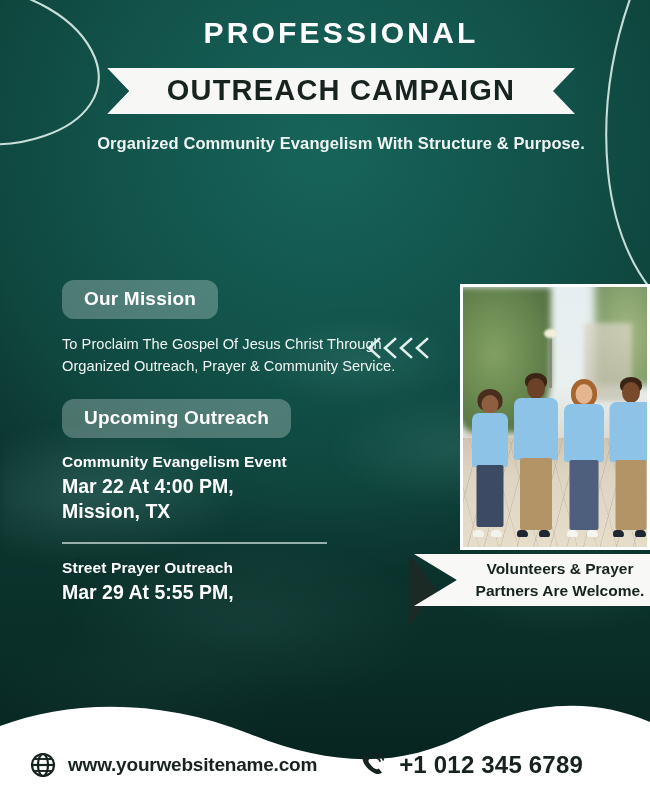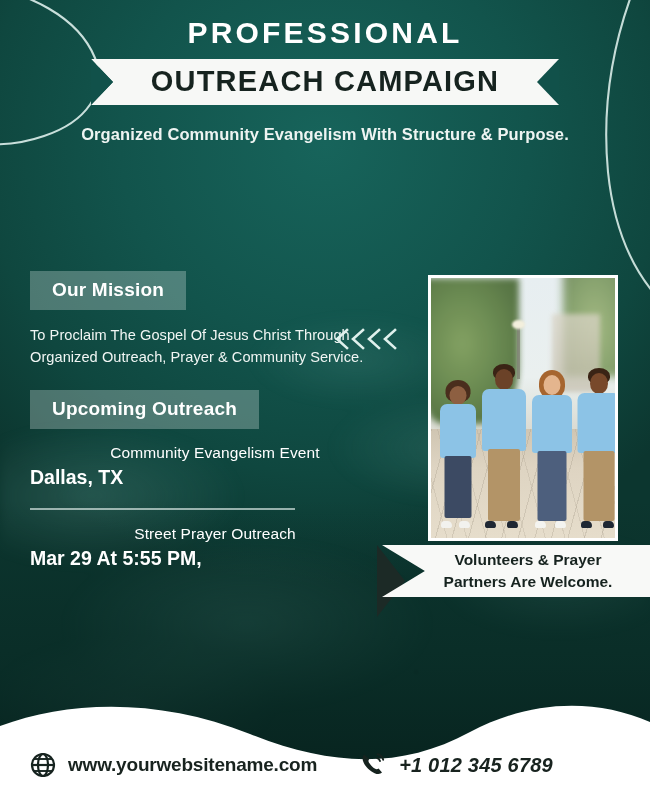--- a/index.html
+++ b/index.html
@@ -7,20 +7,21 @@
   body {
     font-family: "Liberation Sans", sans-serif;
     background:#0d2b28;
     overflow:hidden;
   }
   .flyer {
     position:relative;
     width:650px; height:800px;
     overflow:hidden;
     background:#737373;
+    padding-left:32px;
   }
   
   .bg-base{
     position:absolute; inset:0;
     background:
       radial-gradient(ellipse 70% 55% at 50% 18%, #17645b 0%, #12544c 45%, #0f473f 75%, #0c362f 100%);
   }
   .bg-clouds{
     position:absolute; inset:0;
     background:
@@ -64,21 +65,21 @@
   .main-title{
     color:#ffffff;
     font-size:71px;
     font-weight:bold;
     letter-spacing:-1px;
     line-height:1.02;
     white-space:nowrap;
     transform:scaleX(1.02);
   }
   
-  .ribbon-wrap{ margin-top:11px; display:flex; justify-content:center; }
+  .ribbon-wrap{ margin-top:20px; display:flex; justify-content:center; }
   .subtitle{
     margin-top:20px; text-align:center;
     color:#eef4f2; font-size:16.5px; font-weight:bold;
     letter-spacing:.1px;
   }
   
   .logos{
     display:flex; margin-top:25px; padding:0 30px;
     gap:10px;
   }
@@ -98,35 +99,34 @@
   }
   
   .body-area{ position:relative; margin-top:24px; }
   .left-col{ position:absolute; left:30px; top:0; width:370px; }
   .pill{
     display:inline-block;
     background:rgba(222,236,232,.30);
     color:#ffffff;
     font-size:19px; font-weight:bold;
     padding:8px 22px 9px 22px;
-    border-radius:0;
+    border-radius:12px;
     letter-spacing:.2px;
   }
   .mission-text{
     margin-top:14px;
     color:#f1f6f4; font-size:14.6px;
     line-height:1.52; letter-spacing:.05px;
     max-width:362px;
   }
   .pill-2-wrap{ margin-top:22px; }
   .event{ margin-top:15px; }
   .event-name{
-    color:#ffffff; font-size:15.5px; font-weight:normal;
+    color:#ffffff; font-size:15.5px; font-weight:bold;
     letter-spacing:.1px;
-    text-align:center;
   }
   .event-when{
     color:#ffffff; font-size:19.5px; font-weight:bold;
     line-height:1.28; margin-top:3px;
   }
   .rule{
     height:1.4px; width:265px;
     background:rgba(226,238,235,.65);
     margin:18px 0 0 0;
   }
@@ -190,21 +190,21 @@
   }
   
   .wave{ position:absolute; left:0; bottom:0; width:650px; }
   .footer{
     position:absolute; left:0; bottom:0; width:650px; height:70px;
     display:flex; align-items:center; padding-left:30px; gap:0;
   }
   .f-item{ display:flex; align-items:center; gap:12px; }
   .f-item.phone{ margin-left:42px; }
   .f-text{ color:#18231f; font-size:19px; font-weight:bold; letter-spacing:-.2px; }
-  .f-text.big{ font-size:20px; letter-spacing:.2px;font-style:italic; }
+  .f-text.big{ font-size:24px; letter-spacing:.2px; }
 </style>
 </head>
 <body>
 
 <div class="flyer">
 
   <div class="bg-base"></div>
   <div class="bg-clouds"></div>
   <div class="bg-noise"></div>
   <div class="bg-dark-bottom"></div>
@@ -268,21 +268,22 @@
         <div>Organized Outreach, Prayer &amp; Community Service.</div>
       </div>
 
       <div class="pill-2-wrap">
         <div class="pill">Upcoming Outreach</div>
       </div>
 
       <div class="event">
         <div class="event-name">Community Evangelism Event</div>
         <div class="event-when">
-          <div>Dallas, TX</div>
+          <div>Mar 22 At 4:00 PM,</div>
+          <div>Mission, TX</div>
         </div>
       </div>
 
       <div class="rule"></div>
 
       <div class="event">
         <div class="event-name">Street Prayer Outreach</div>
         <div class="event-when">
           <div>Mar 29 At 5:55 PM,</div>
         </div>

